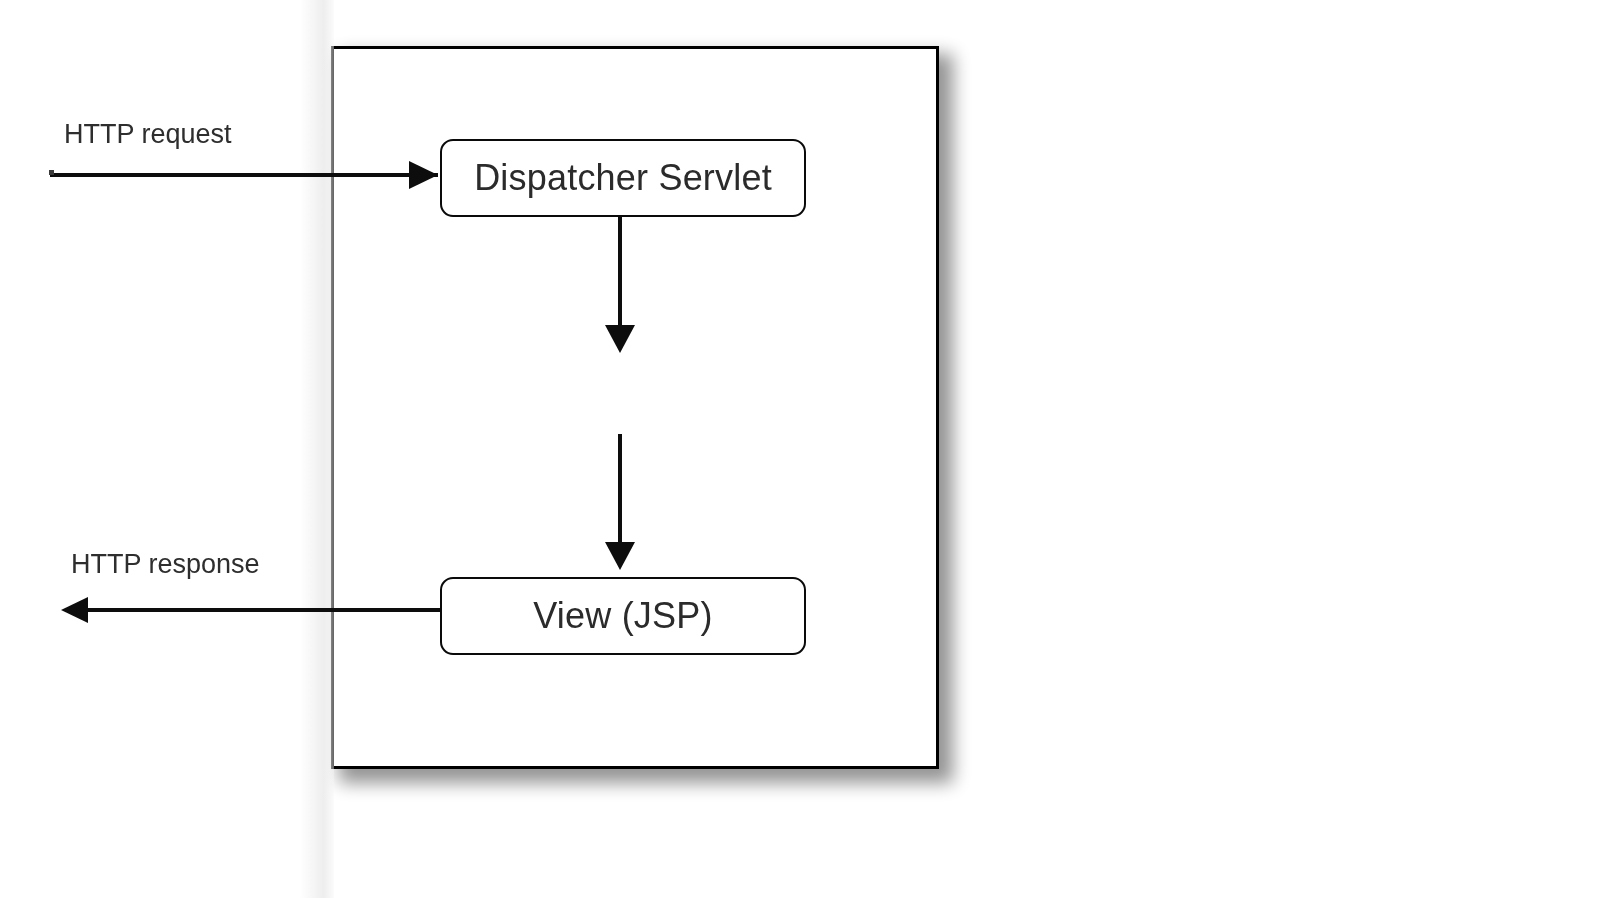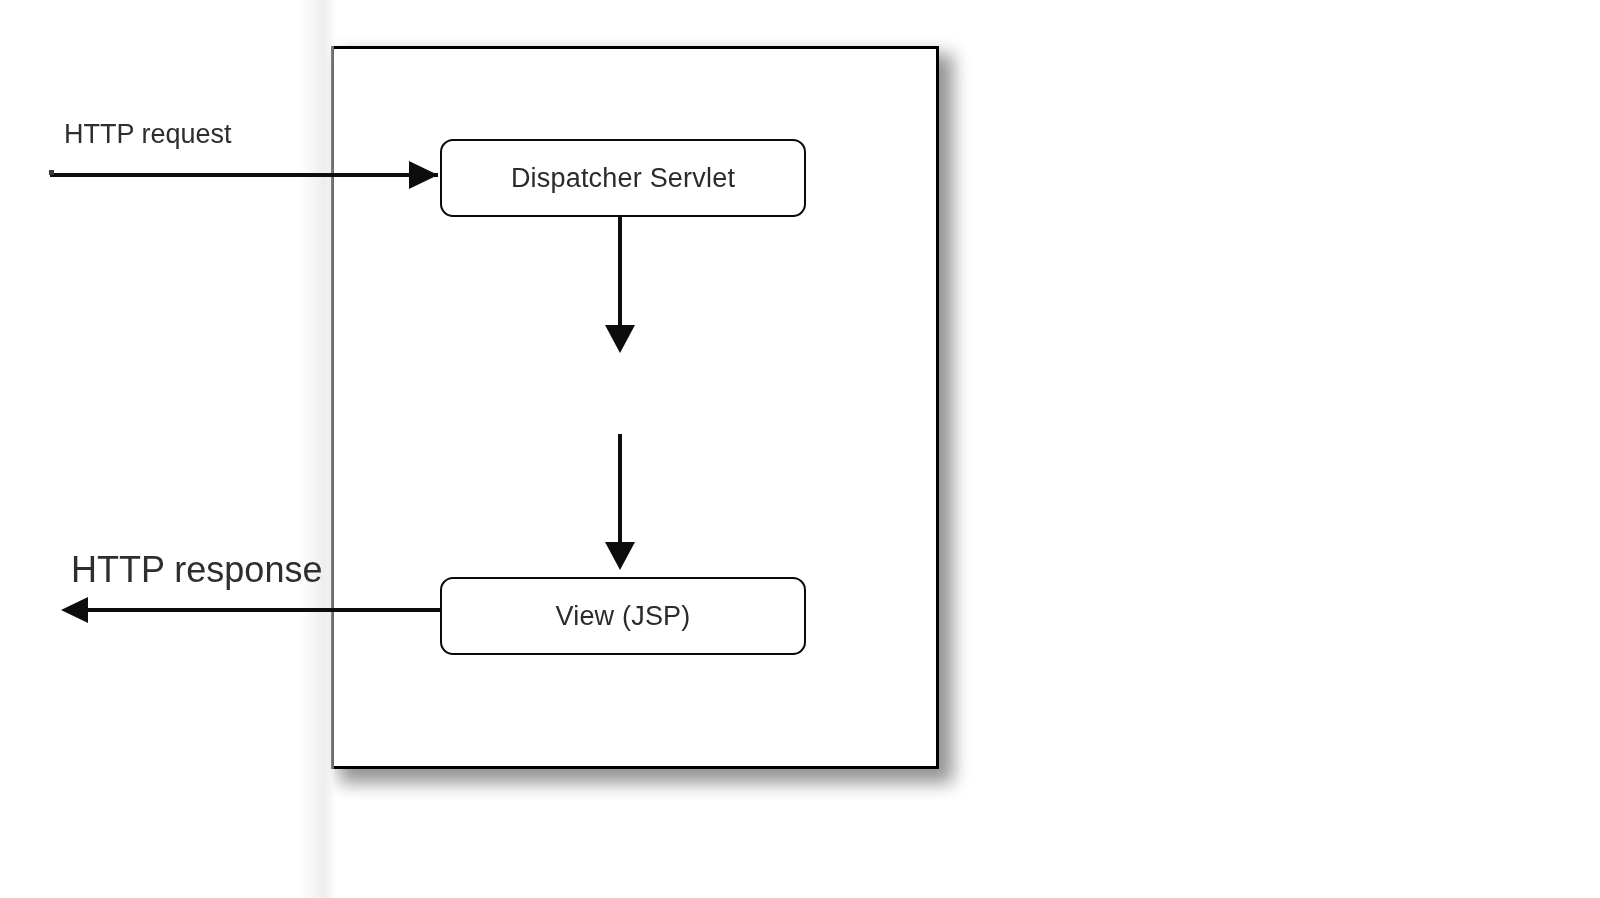--- a/index.html
+++ b/index.html
@@ -53,21 +53,21 @@
     background: #ffffff;
     border: 2.5px solid #0a0a0a;
     border-radius: 13px;
     box-sizing: border-box;
     display: flex;
     align-items: center;
     justify-content: center;
     z-index: 6;
   }
   .node-label {
-    font-size: 27px;
+    font-size: 36px;
     color: #2b2b2b;
     letter-spacing: 0.2px;
     white-space: nowrap;
     line-height: 1;
   }
   #node-dispatcher { top: 139px; }
   #node-controller { top: 356px; }
   #node-view       { top: 577px; text-align: center; }
 
   
@@ -152,21 +152,21 @@
     height: 0;
     border-top: 13px solid transparent;
     border-bottom: 13px solid transparent;
     border-right: 27px solid #0d0d0d;
     z-index: 7;
   }
   #resp-label {
     position: absolute;
     left: 71px;
     top: 549px;
-    font-size: 36px;
+    font-size: 27px;
     color: #2e2e2e;
     white-space: nowrap;
     z-index: 6;
   }
 
   
   .scan-band {
     position: absolute;
     left: 300px;
     top: 0px;

